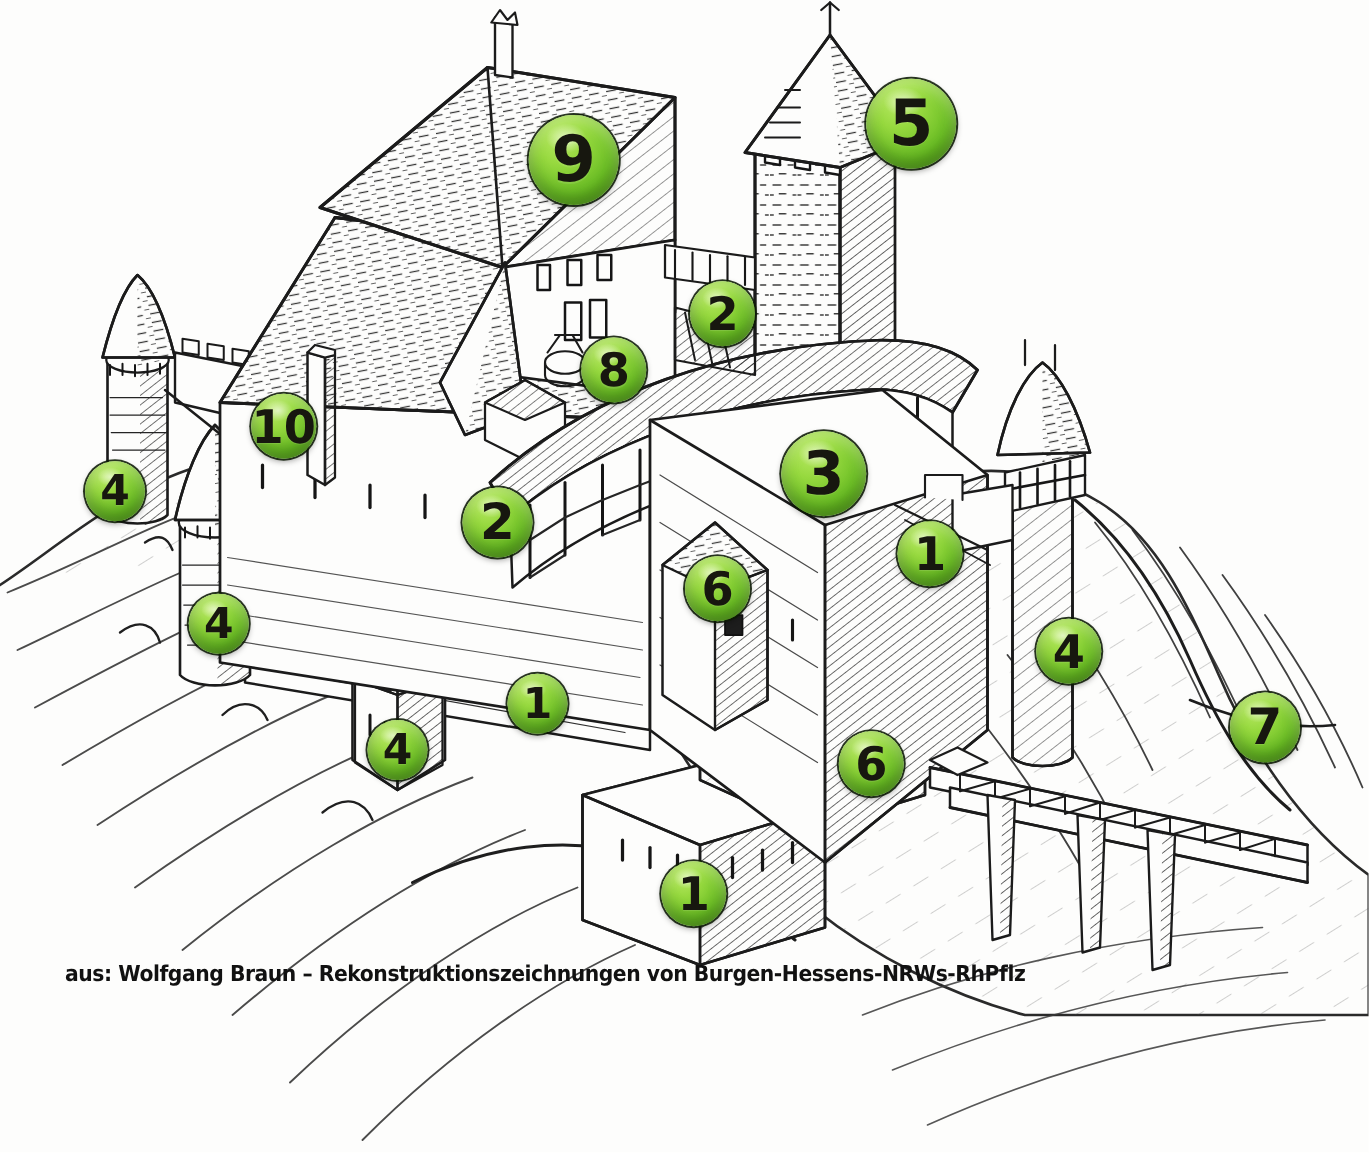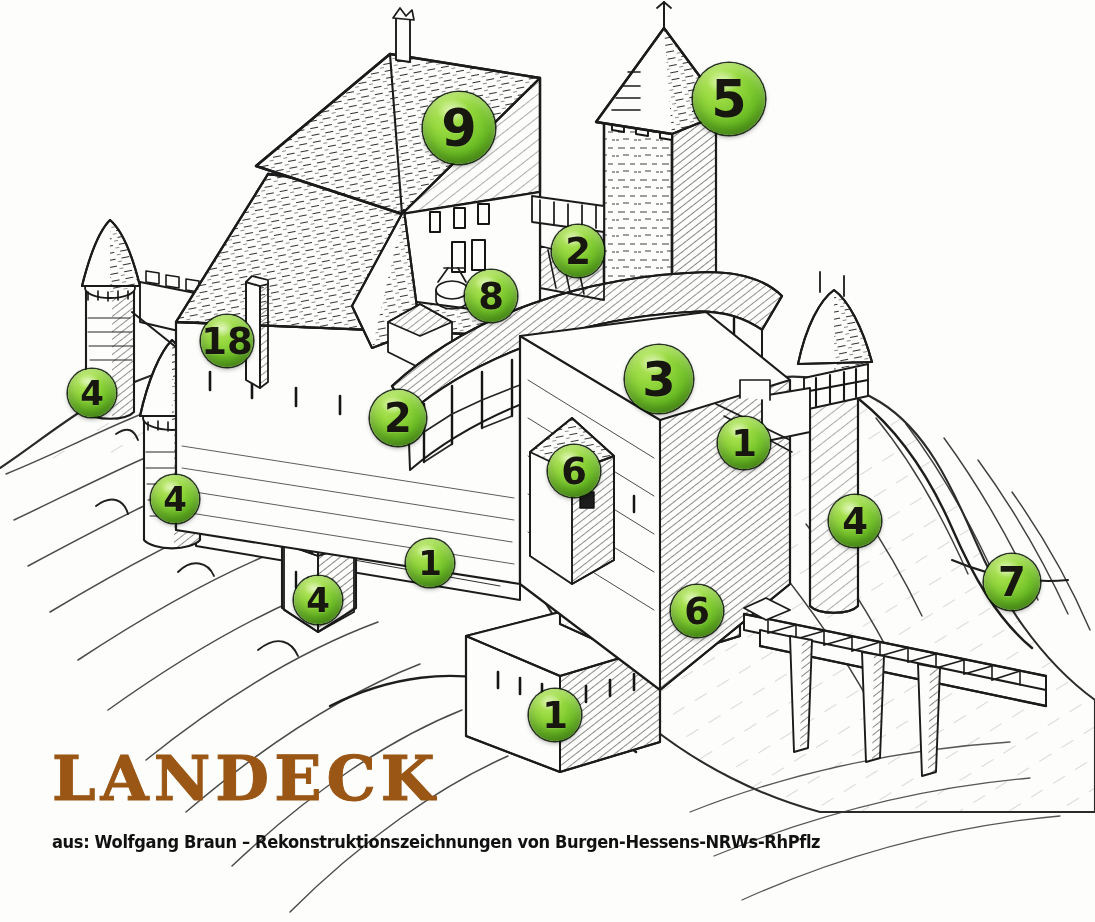--- a/index.html
+++ b/index.html
@@ -564,21 +564,21 @@
       <div class="marker" style="left: 693px; top: 63px; width: 72px; height: 72px; font-size: 51px;">
         <span>5</span>
       </div>
       <div class="marker" style="left: 552px; top: 225px; width: 52px; height: 52px; font-size: 37px;">
         <span>2</span>
       </div>
       <div class="marker" style="left: 465px; top: 270px; width: 52px; height: 52px; font-size: 37px;">
         <span>8</span>
       </div>
       <div class="marker" style="left: 201px; top: 315px; width: 52px; height: 52px; font-size: 37px;">
-        <span>18</span>
+        <span>10</span>
       </div>
       <div class="marker" style="left: 625px; top: 345px; width: 68px; height: 68px; font-size: 48px;">
         <span>3</span>
       </div>
       <div class="marker" style="left: 68px; top: 369px; width: 48px; height: 48px; font-size: 34px;">
         <span>4</span>
       </div>
       <div class="marker" style="left: 370px; top: 390px; width: 56px; height: 56px; font-size: 40px;">
         <span>2</span>
       </div>
@@ -605,17 +605,16 @@
       </div>
       <div class="marker" style="left: 671px; top: 585px; width: 52px; height: 52px; font-size: 37px;">
         <span>6</span>
       </div>
       <div class="marker" style="left: 529px; top: 689px; width: 52px; height: 52px; font-size: 37px;">
         <span>1</span>
       </div>
     </div>
 
   <div class="title-block">
-    <div class="castle-title" style="color: rgb(154, 86, 20);">LANDECK</div>
     <div class="credit-line" style="color: rgb(17, 17, 17);">aus: Wolfgang Braun – Rekonstruktionszeichnungen von Burgen-Hessens-NRWs-RhPflz</div>
   </div>
 
 </div>
 
 </body></html>

